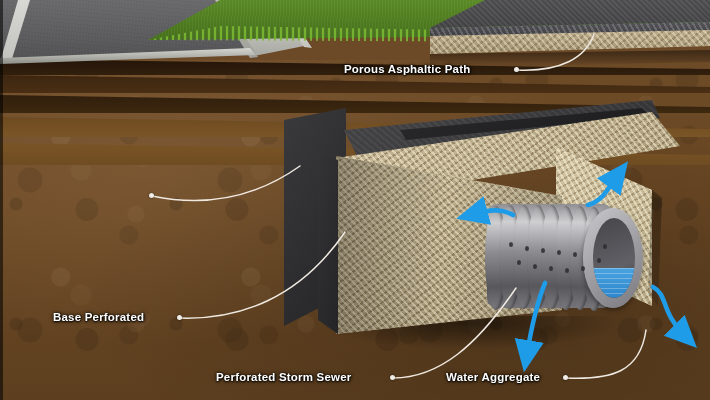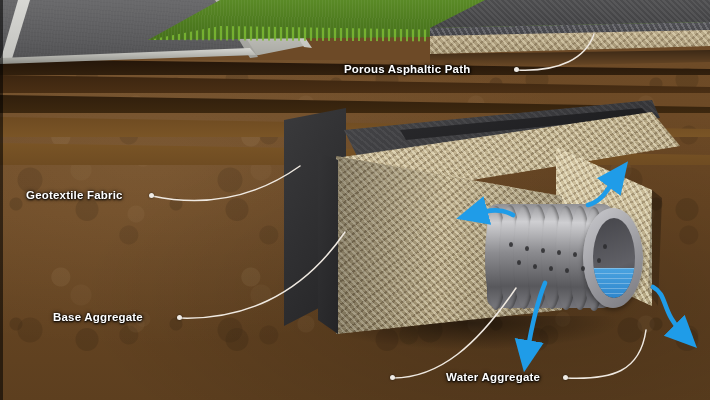--- a/index.html
+++ b/index.html
@@ -272,18 +272,18 @@
     </g>
   </svg>
 
   <div class="dot" style="left:514px;top:67px;"></div>
   <div class="dot" style="left:149px;top:193px;"></div>
   <div class="dot" style="left:177px;top:315px;"></div>
   <div class="dot" style="left:390px;top:375px;"></div>
   <div class="dot" style="left:563px;top:375px;"></div>
 
   <div class="lab" style="left:344px;top:63px;">Porous Asphaltic Path</div>
-  <div class="lab" style="left:26px;top:189px;">Geotextile Fabric</div>
-  <div class="lab" style="left:53px;top:311px;">Base Aggregate</div>
+  <div class="lab" style="left:53px;top:311px;">Base Perforated</div>
+  <div class="lab" style="left:216px;top:371px;">Perforated Storm Sewer</div>
   <div class="lab" style="left:446px;top:371px;">Water Aggregate</div>
 
   <div class="layer" id="border-l"></div>
 </div>
 
 </body></html>

